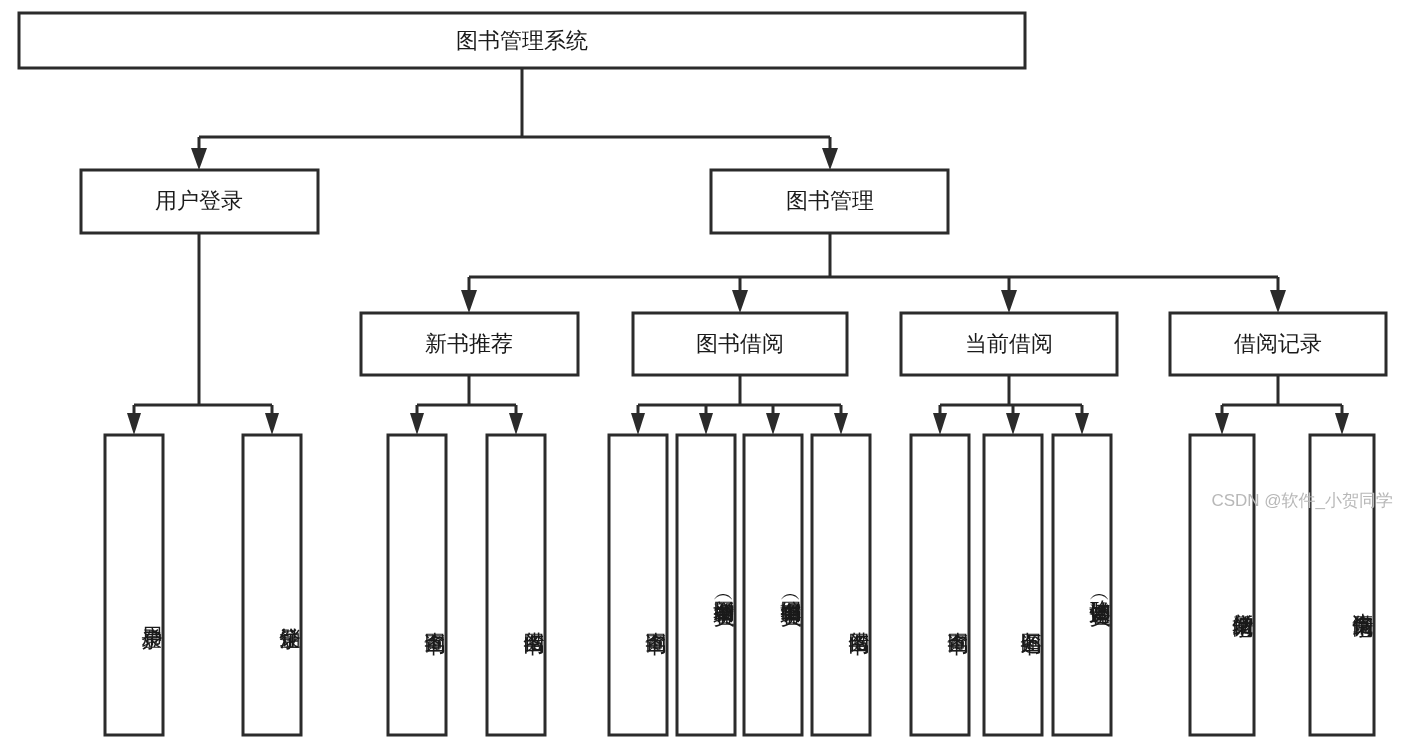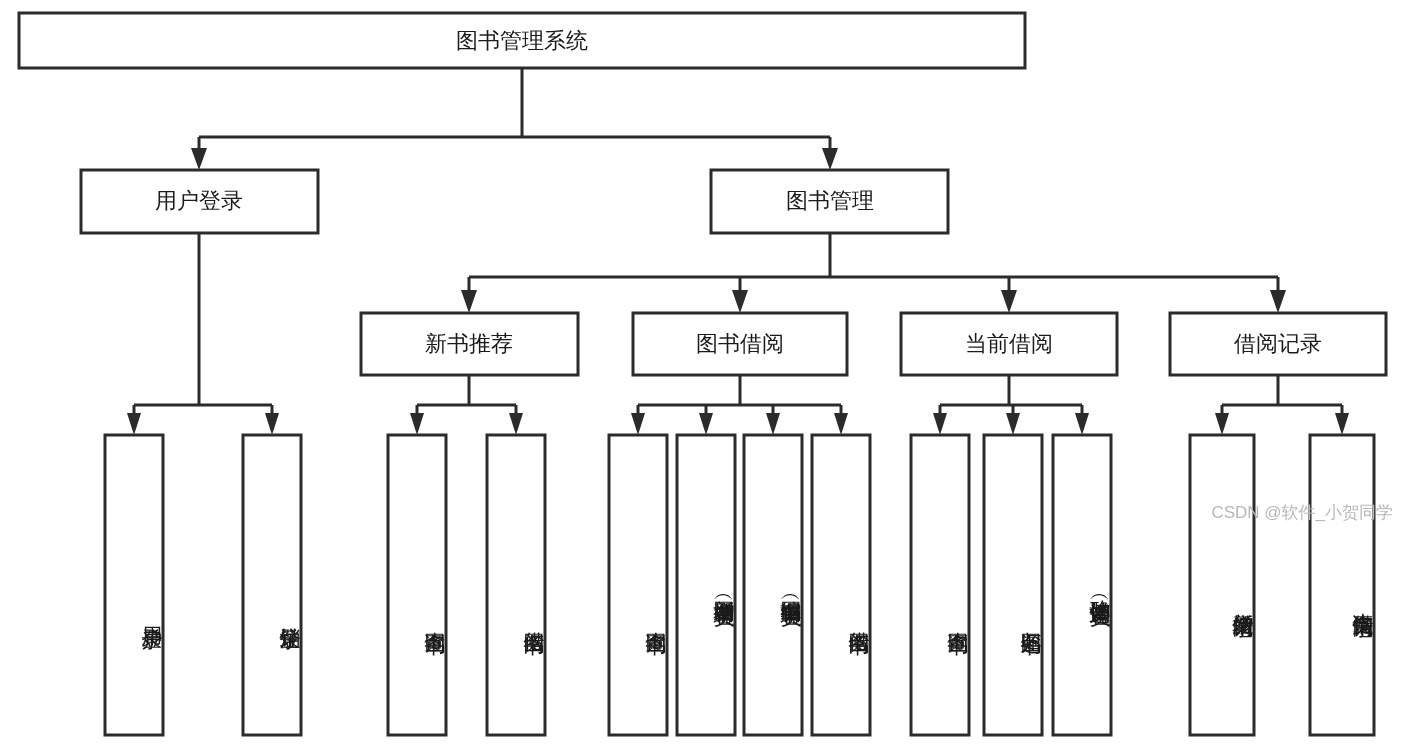--- a/index.html
+++ b/index.html
@@ -60,21 +60,21 @@
     letter-spacing: 1px;
     display: flex;
     align-items: flex-start;
     justify-content: center;
     white-space: nowrap;
     pointer-events: none;
   }
   .watermark {
     position: absolute;
     right: 12px;
-    bottom: 8px;
+    bottom: 20px;
     font-family: "Liberation Sans", sans-serif;
     font-size: 17px;
     color: #b8b8b8;
     white-space: nowrap;
     pointer-events: none;
   }
 </style>
 </head>
 <body>
 

